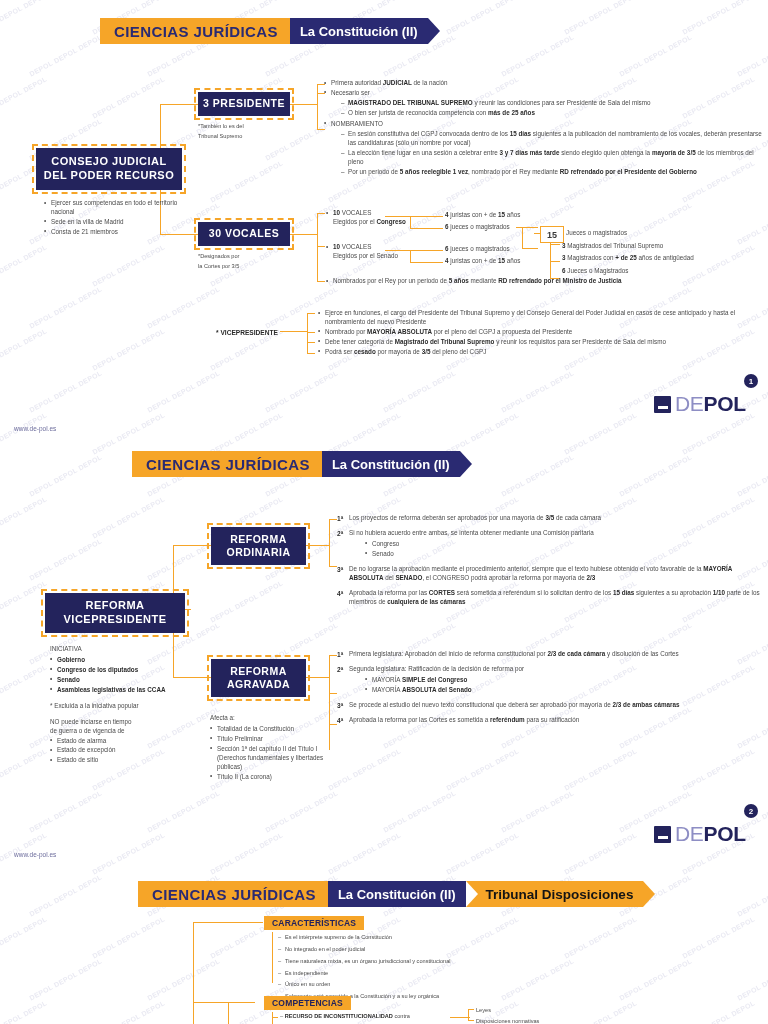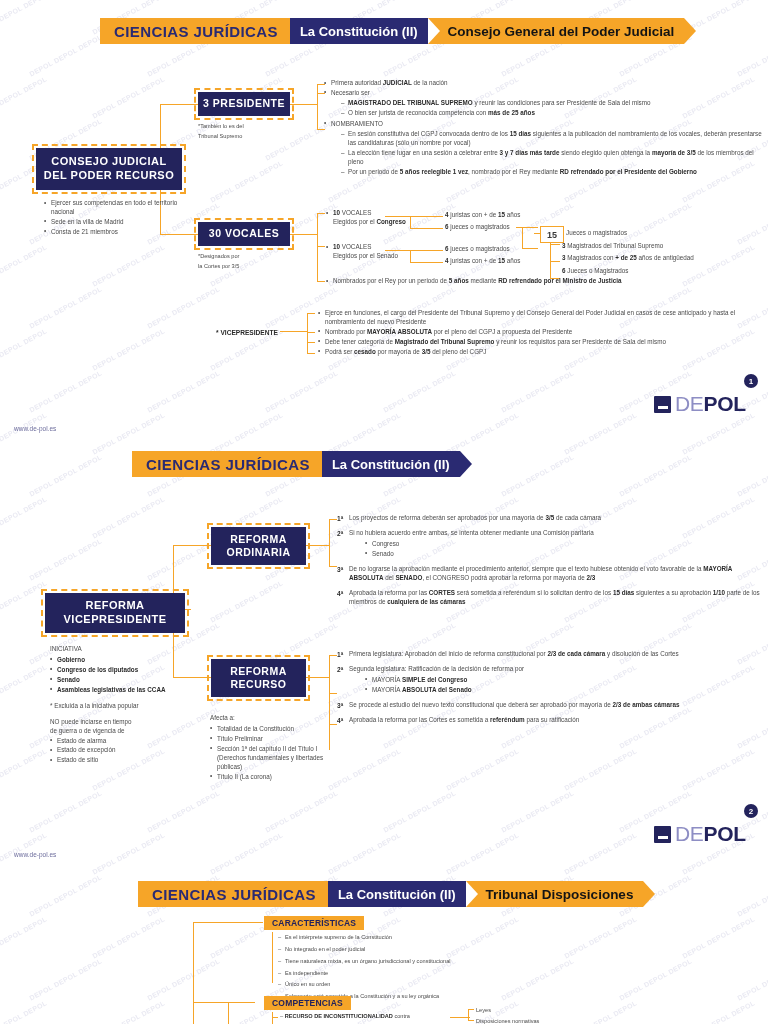--- a/index.html
+++ b/index.html
@@ -290,21 +290,20 @@
       <span style="left:206px;top:1018px;">DEPOL DEPOL DEPOL</span>
       <span style="left:324px;top:1018px;">DEPOL DEPOL DEPOL</span>
       <span style="left:442px;top:1018px;">DEPOL DEPOL DEPOL</span>
       <span style="left:560px;top:1018px;">DEPOL DEPOL DEPOL</span>
       <span style="left:678px;top:1018px;">DEPOL DEPOL DEPOL</span>
     </div>
 
   <div class="banner" style="left:100px;top:18px;">
     <div class="b1">CIENCIAS JURÍDICAS</div>
     <div class="b2">La Constitución (II)</div>
-    <div class="b3">Consejo General del Poder Judicial</div>
   </div>
 
   <div class="ln lnv" style="left:160px;top:104px;height:130px;"></div>
   <div class="ln lnh" style="left:160px;top:104px;width:38px;"></div>
   <div class="ln lnh" style="left:160px;top:234px;width:38px;"></div>
   <div class="ln lnh" style="left:160px;top:168px;width:22px;"></div>
 
   <div class="node" style="left:36px;top:148px;width:146px;height:42px;font-size:11px;">
     <span class="dash"></span>
     <span style="display:block;">
@@ -505,21 +504,21 @@
           </ul></li>
         <li>De no lograrse la aprobación mediante el procedimiento anterior, siempre que el texto hubiese obtenido el voto favorable de la <b>MAYORÍA ABSOLUTA</b> del <b>SENADO</b>, el CONGRESO podrá aprobar la reforma por mayoría de <b>2/3</b></li>
         <li>Aprobada la reforma por las <b>CORTES</b> será sometida a referéndum si lo solicitan dentro de los <b>15 días</b> siguientes a su aprobación <b>1/10</b> parte de los miembros de <b>cualquiera de las cámaras</b></li>
       </ol>
   </div>
 
   <div class="node" style="left:211px;top:659px;width:95px;height:38px;font-size:10.5px;">
     <span class="dash"></span>
     <span style="display:block;">
       <span>REFORMA</span><br>
-      <span>RECURSO</span>
+      <span>AGRAVADA</span>
     </span>
   </div>
   <div class="txt sm" style="left:210px;top:714px;width:122px;">
     <div style="margin-bottom:2px;">Afecta a:</div>
     <ul class="b" id="s2-afecta">
         <li>Totalidad de la Constitución</li>
         <li>Título Preliminar</li>
         <li>Sección 1ª del capítulo II del Título I (Derechos fundamentales y libertades públicas)</li>
         <li>Título II (La corona)</li>
       </ul>

